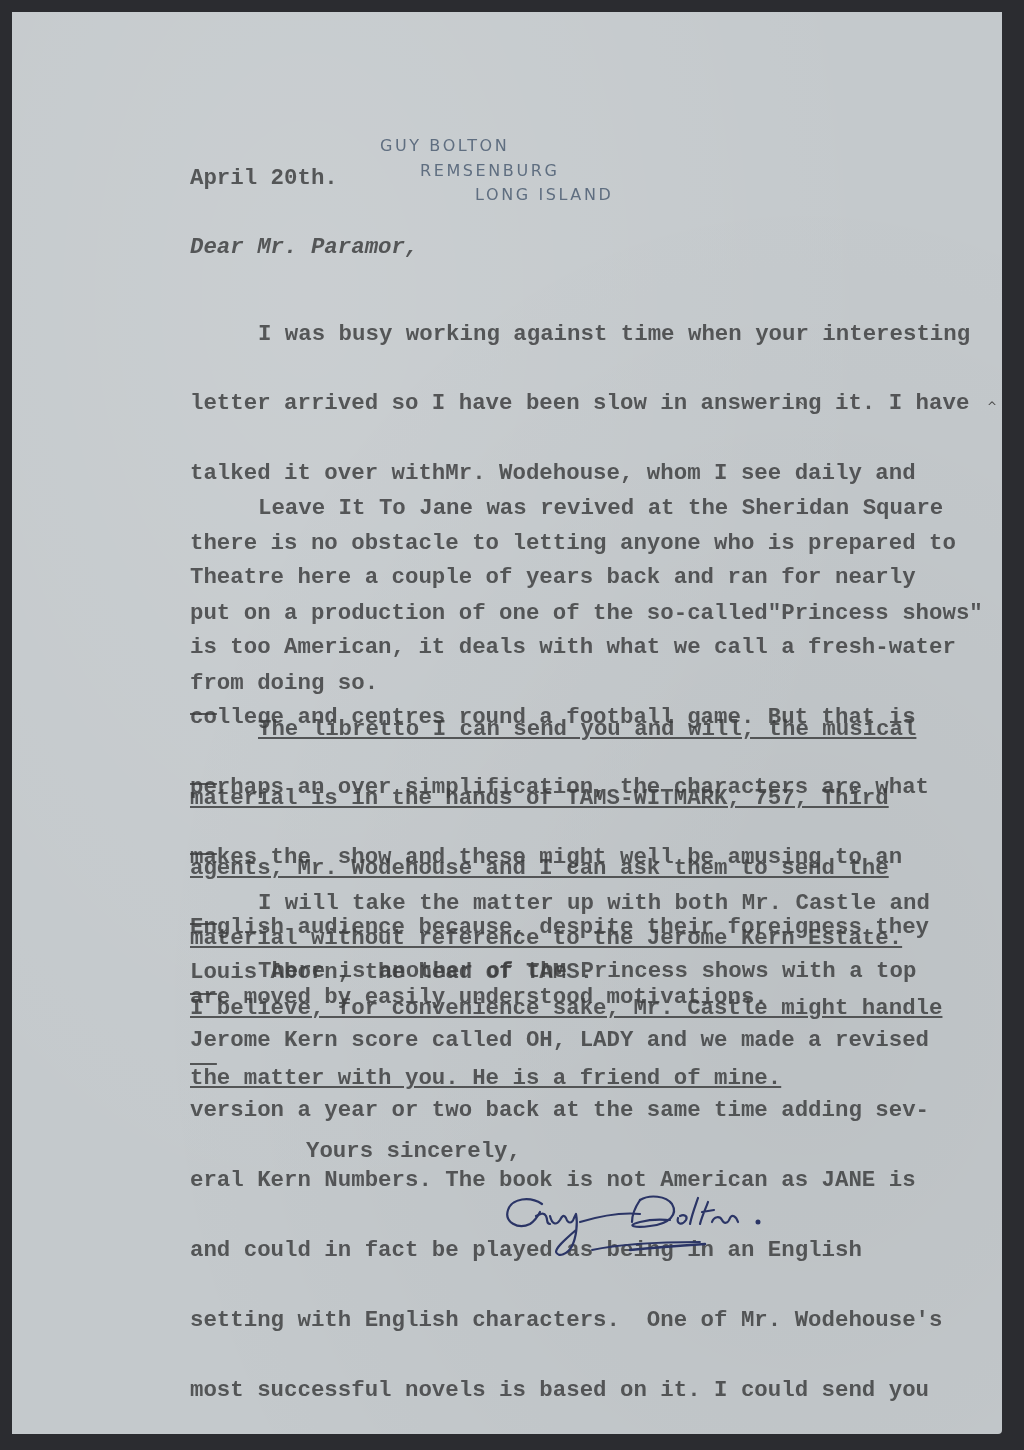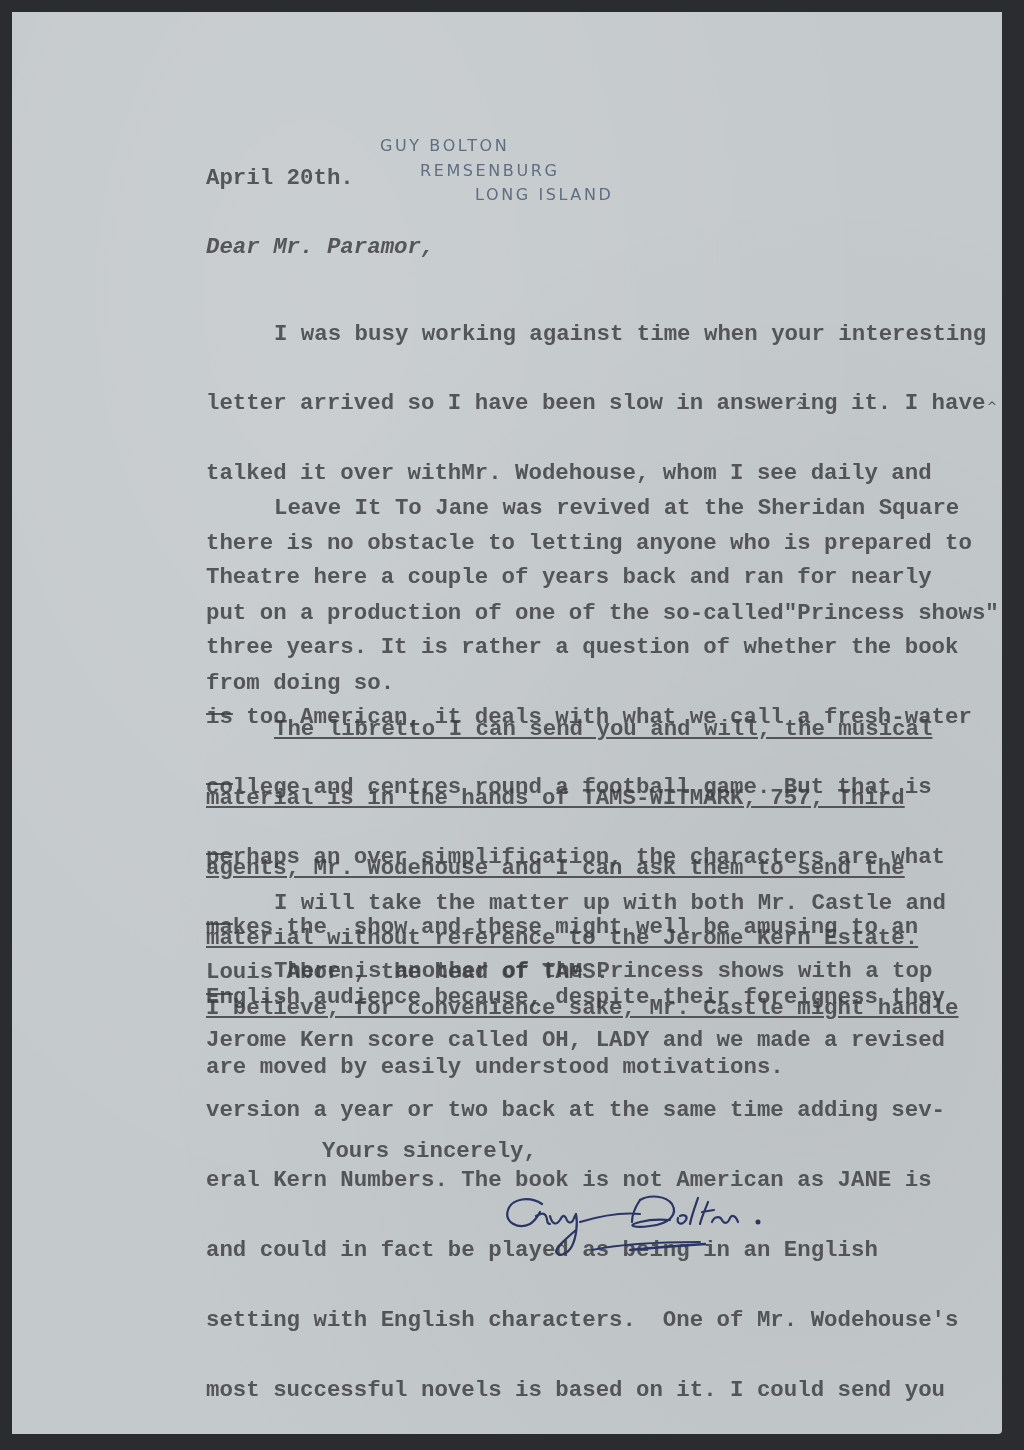--- a/index.html
+++ b/index.html
@@ -33,21 +33,20 @@
     .tw {
       position: absolute;
       font-family: "Liberation Mono", "DejaVu Sans Mono", monospace;
       font-size: 22.4px;
       line-height: 23.3px;
       color: #3b3c3d;
       white-space: pre;
       letter-spacing: 0px;
       font-weight: bold;
       opacity: 0.82;
-      margin-left: 16px;
     }
     .date { left: 190px; top: 167px; }
     .salutation { left: 190px; top: 236px; font-style: italic; }
     .para { left: 190px; }
     .p1 { top: 276px; }
     .p2 { top: 450px; }
     .p3 { top: 671px; text-decoration: underline; }
     .p4 { top: 845px; }
     .p5 { top: 913px; }
     .closing { left: 306px; top: 1140px; }
@@ -88,35 +87,35 @@
   <span class="line">put on a production of one of the so-called"Princess shows"</span>
   <span class="line">from doing so.</span>
 </div>
 
 <div class="mark m1">^</div>
 <div class="mark m2">^</div>
 
 <div class="tw para p2">
   <span class="line indent">Leave It To Jane was revived at the Sheridan Square</span>
   <span class="line">Theatre here a couple of years back and ran for nearly</span>
-  <span class="line">three years. It is rather a question of whether the book</span>
   <span class="line">is too American, it deals with what we call a fresh-water</span>
   <span class="line">college and centres round a football game. But that is</span>
   <span class="line">perhaps an over simplification, the characters are what</span>
   <span class="line">makes the  show and these might well be amusing to an</span>
   <span class="line">English audience because, despite their foreigness they</span>
   <span class="line">are moved by easily understood motivations.</span>
 </div>
 
 <div class="tw para p3">
   <span class="line indent">The libretto I can send you and will, the musical</span>
   <span class="line">material is in the hands of TAMS-WITMARK, 757, Third</span>
   <span class="line">agents, Mr. Wodehouse and I can ask them to send the</span>
   <span class="line">material without reference to the Jerome Kern Estate.</span>
   <span class="line">I believe, for convenience sake, Mr. Castle might handle</span>
+  <span class="line">the matter with you. He is a friend of mine.</span>
 </div>
 
 <div class="tw para p4">
   <span class="line indent">I will take the matter up with both Mr. Castle and</span>
   <span class="line">Louis Aborn, the head of TAMS.</span>
 </div>
 
 <div class="tw para p5">
   <span class="line indent">There is another of the Princess shows with a top</span>
   <span class="line">Jerome Kern score called OH, LADY and we made a revised</span>

